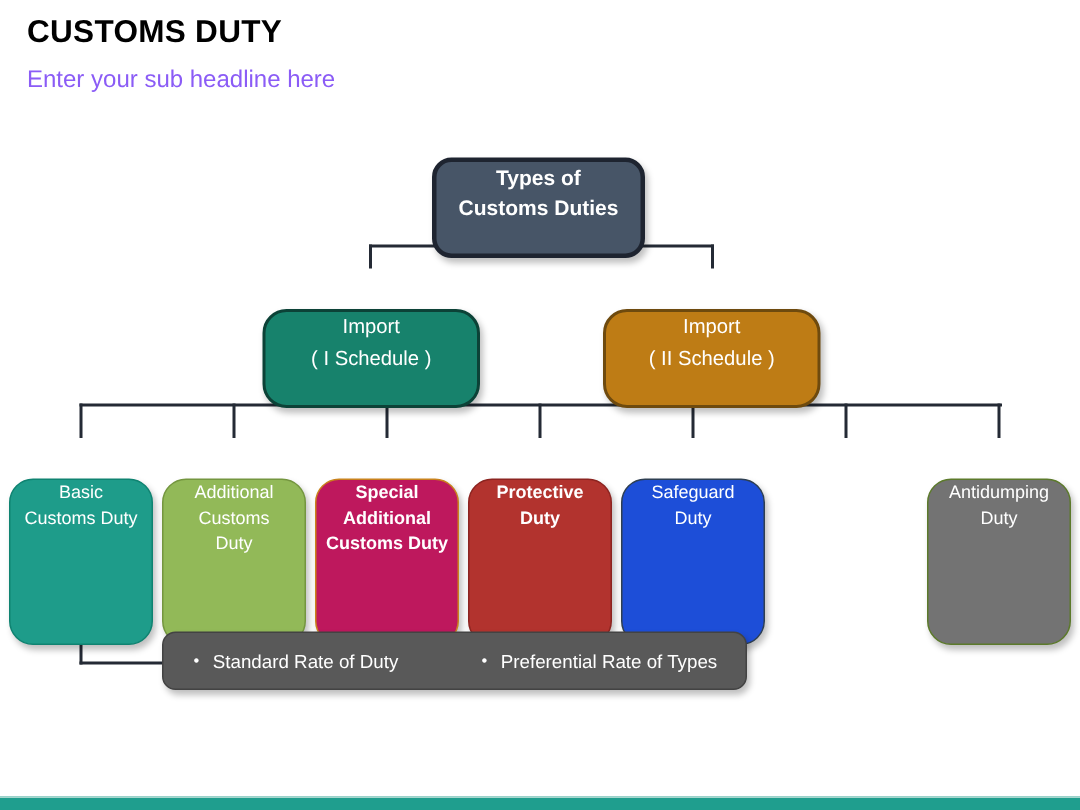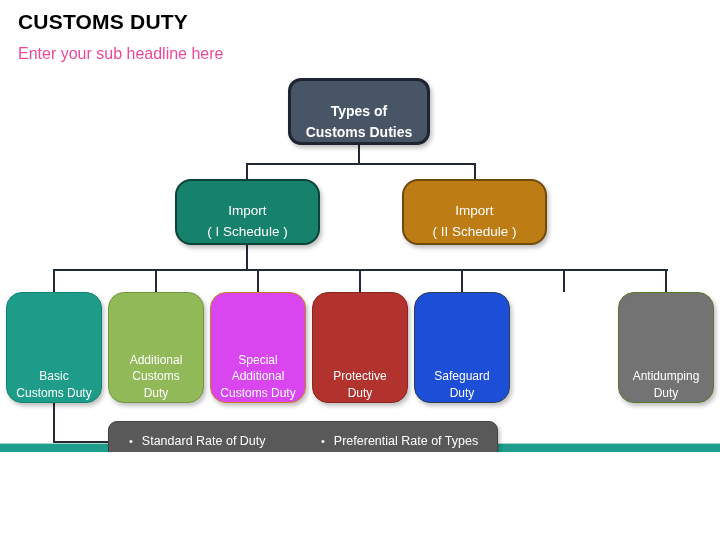--- a/index.html
+++ b/index.html
@@ -1,49 +1,50 @@
 <!DOCTYPE html>
 <html><head>
 <meta charset="utf-8">
 <style>
   html, body { margin: 0; padding: 0; background: #ffffff; }
   .canvas {
     position: relative;
     width: 720px;
-    height: 452px;
+    height: 540px;
     background: #ffffff;
     overflow: hidden;
     font-family: "Liberation Sans", sans-serif;
   }
   .title {
     position: absolute;
     left: 18px; top: 10px;
     margin: 0;
     font-size: 21px;
     font-weight: bold;
     letter-spacing: 0.2px;
     color: #000000;
   }
   .subtitle {
     position: absolute;
     left: 18px; top: 45px;
     font-size: 16px;
-    color: #ec4899;
+    color: #8b5cf6;
   }
   .node {
     position: absolute;
     display: flex;
-    align-items: flex-end;
+    align-items: flex-start;
     justify-content: center;
     text-align: center;
     color: #ffffff;
     border-style: solid;
     box-sizing: border-box;
     box-shadow: 2px 3px 4px rgba(0,0,0,0.25);
     z-index: 2;
+    margin-top: 27px;
   }
   .node .label { white-space: pre-line; }
   .root-node {
     left: 288px; top: 78px; width: 142px; height: 67px;
     border-width: 3px; border-radius: 13px;
     font-size: 14px; font-weight: bold; line-height: 1.45;
   }
   .l2-node {
     width: 145px; height: 66px; top: 179px;
     border-width: 2px; border-radius: 16px;
@@ -53,21 +54,21 @@
   .l2-b { left: 402px; }
   .l3-node {
     top: 292px; width: 96px; height: 111px;
     border-width: 1.5px; border-radius: 16px;
     font-size: 12px; line-height: 1.4;
     padding: 0 4px;
   }
   .l3-0 { left: 6px; }
   .l3-1 { left: 108px; }
   .l3-2 { left: 210px; }
-  .l3-3 { left: 312px; }
+  .l3-3 { left: 312px; font-weight: bold; }
   .l3-4 { left: 414px; }
   .l3-5 { left: 516px; }
   .l3-6 { left: 618px; }
   .rates-box {
     position: absolute;
     left: 108px; top: 421px; width: 390px; height: 39px;
     border: 1px solid #434343;
     border-radius: 9px;
     box-sizing: border-box;
     box-shadow: 2px 3px 4px rgba(0,0,0,0.25);
@@ -136,21 +137,21 @@
 
   <div class="node l3-node l3-0" style="background-color: rgb(30, 156, 138); border-color: rgb(15, 131, 113);">
     <span class="label">Basic
 Customs Duty</span>
   </div>
   <div class="node l3-node l3-1" style="background-color: rgb(146, 185, 88); border-color: rgb(116, 150, 63);">
     <span class="label">Additional
 Customs
 Duty</span>
   </div>
-  <div class="node l3-node l3-2" style="background-color: #d946ef; border-color: rgb(201, 130, 28);">
+  <div class="node l3-node l3-2" style="background-color: #be185d; border-color: rgb(201, 130, 28); font-weight: bold;">
     <span class="label">Special
 Additional
 Customs Duty</span>
   </div>
   <div class="node l3-node l3-3" style="background-color: rgb(178, 51, 46); border-color: rgb(140, 36, 32);">
     <span class="label">Protective
 Duty</span>
   </div>
   <div class="node l3-node l3-4" style="background-color: #1d4ed8; border-color: rgb(46, 63, 82);">
     <span class="label">Safeguard

